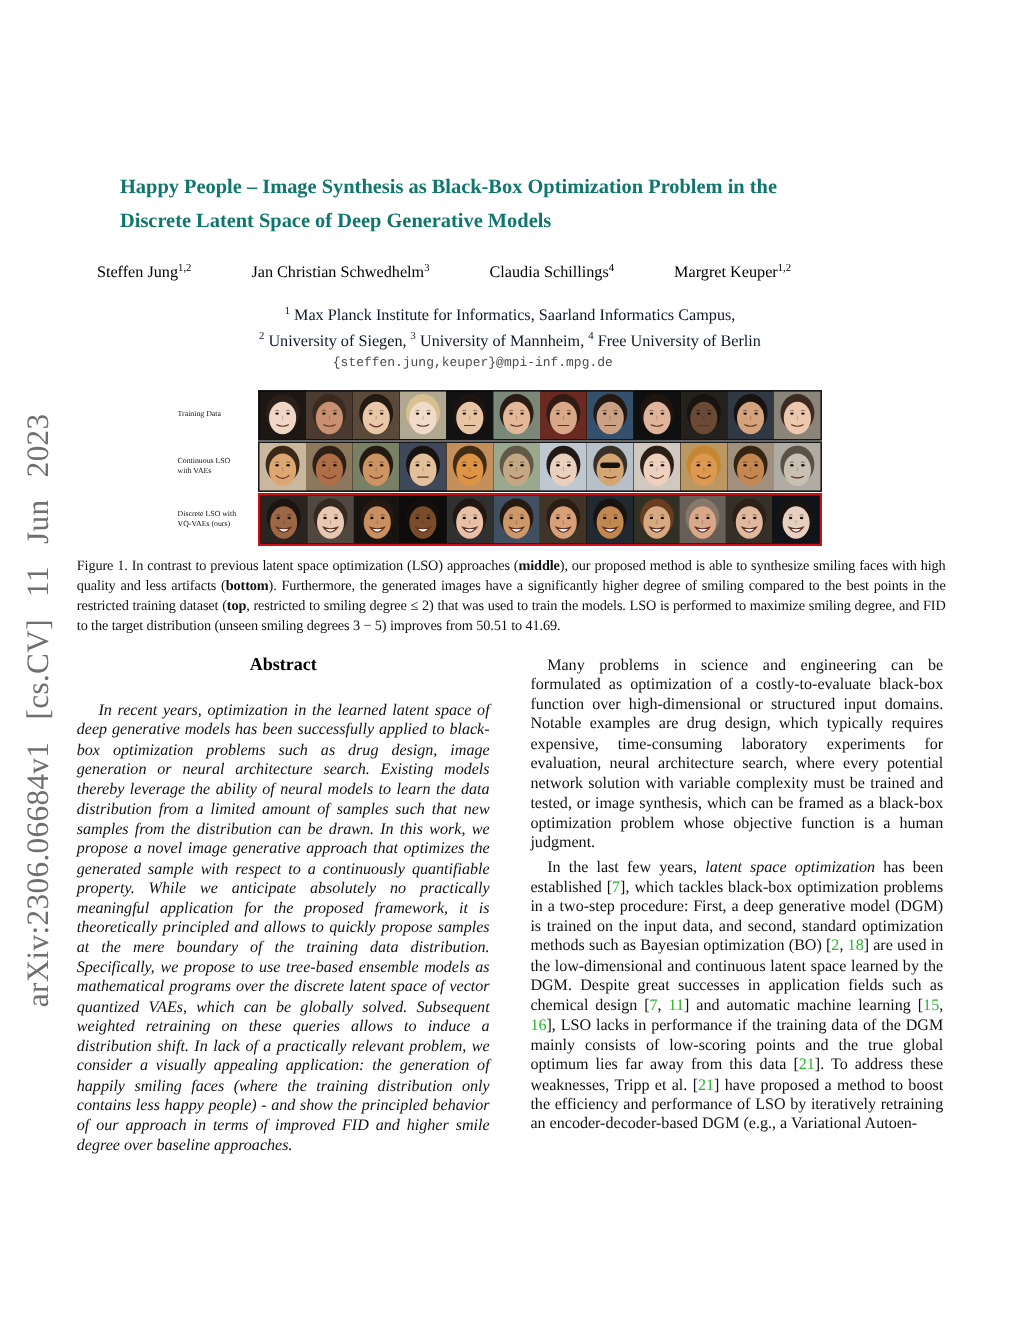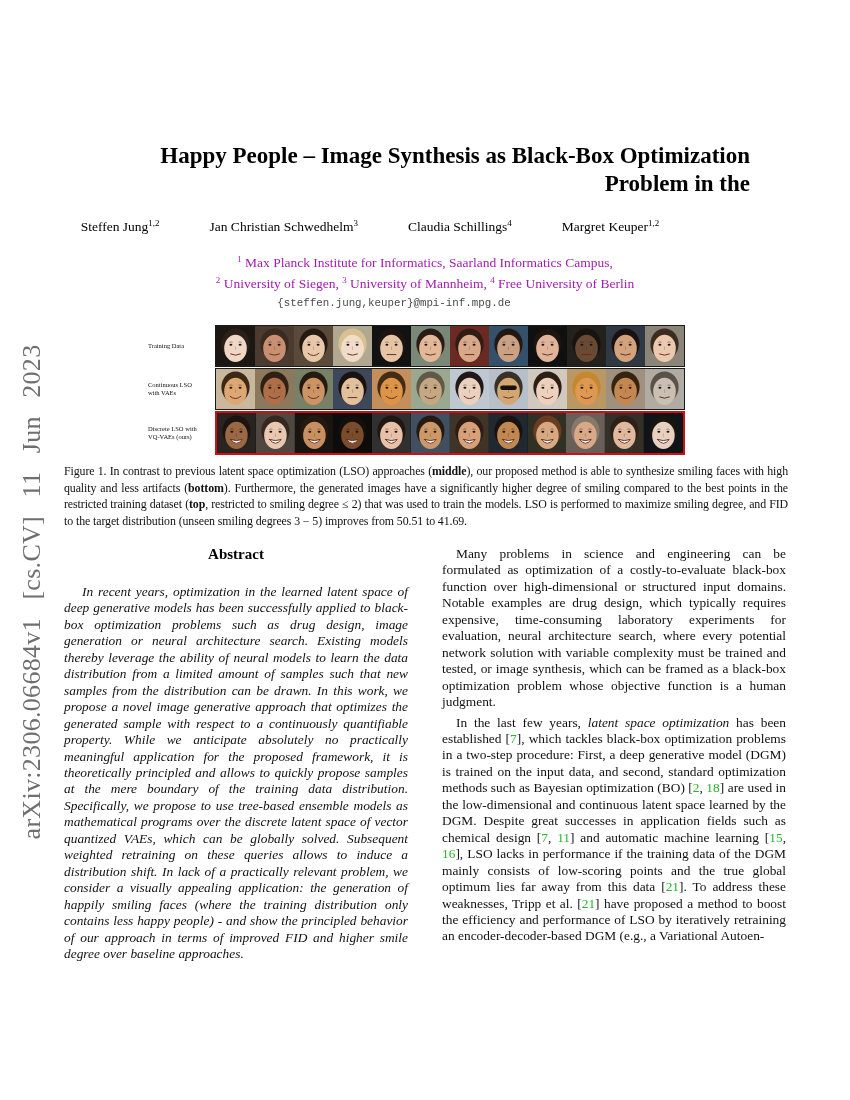--- a/index.html
+++ b/index.html
@@ -9,27 +9,27 @@
     font-family:"Liberation Serif", serif; color:#111; overflow:hidden;
   }
   
   .watermark { position:absolute; left:32px; top:592px; width:0; height:0; }
   .watermark > span {
     display:inline-block; transform:translate(-50%,-50%) rotate(-90deg);
     white-space:nowrap; font-size:26px; color:#6f6f6f;
     word-spacing:0.45em; letter-spacing:0.3px;
   }
   
-  .title { position:absolute; top:142px; left:100px; right:100px; text-align:right;
-           font-weight:700; font-size:23px; line-height:28px; color:#000000; }
+  .title { position:absolute; top:142px; left:100px; right:100px; text-align:left;
+           font-weight:700; font-size:17px; line-height:28px; color:#0f766e; }
   .authors { position:absolute; top:219px; left:0; width:740px; display:flex;
              justify-content:center; gap:50px; font-size:13.5px; color:#000; }
   sup { font-size:0.66em; vertical-align:super; line-height:0; }
   .affils { position:absolute; top:253px; left:0; width:850px; text-align:center;
-            font-size:13.5px; line-height:20.5px; color:#a21caf; }
+            font-size:13.5px; line-height:20.5px; color:#0f172a; }
   .email { position:absolute; top:297px; left:0; width:788px; text-align:center;
            font-family:"Liberation Mono", monospace; font-size:10.8px; color:#4a4a4a; }
   
   .figure { position:absolute; top:325px; left:140px; }
   .fig-row { display:flex; align-items:center; margin-bottom:1px; }
   .fig-label { width:75px; padding-left:8px; padding-right:5px; font-size:6.5px;
                line-height:8.5px; white-space:pre-line; color:#111; }
   .fig-strip { width:470px; border-style:solid; background:#000; }
   .fig-strip-inner { display:flex; height:40px; overflow:hidden; }
   .fig-face { flex:1 1 0; min-width:0; }
@@ -52,20 +52,21 @@
 <body>
 
 <div class="page">
 
   <div class="watermark">
     <span>arXiv:2306.06684v1 [cs.CV] 11 Jun 2023</span>
   </div>
 
   <div class="title">
     <div>Happy People – Image Synthesis as Black-Box Optimization Problem in the</div>
+    <div>Discrete Latent Space of Deep Generative Models</div>
   </div>
 
   <div class="authors">
     <span class="author"><span>Steffen Jung</span><sup>1,2</sup></span>
     <span class="author"><span>Jan Christian Schwedhelm</span><sup>3</sup></span>
     <span class="author"><span>Claudia Schillings</span><sup>4</sup></span>
     <span class="author"><span>Margret Keuper</span><sup>1,2</sup></span>
   </div>
 
   <div class="affils">

